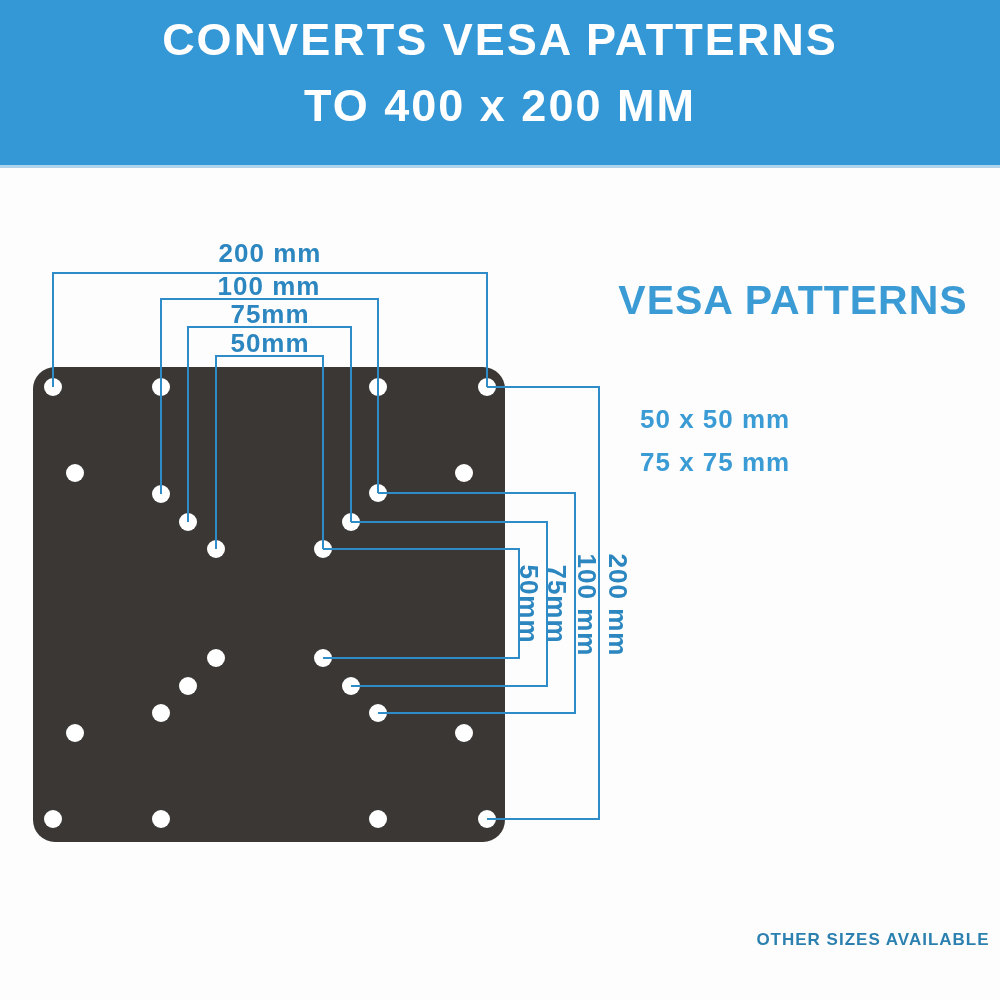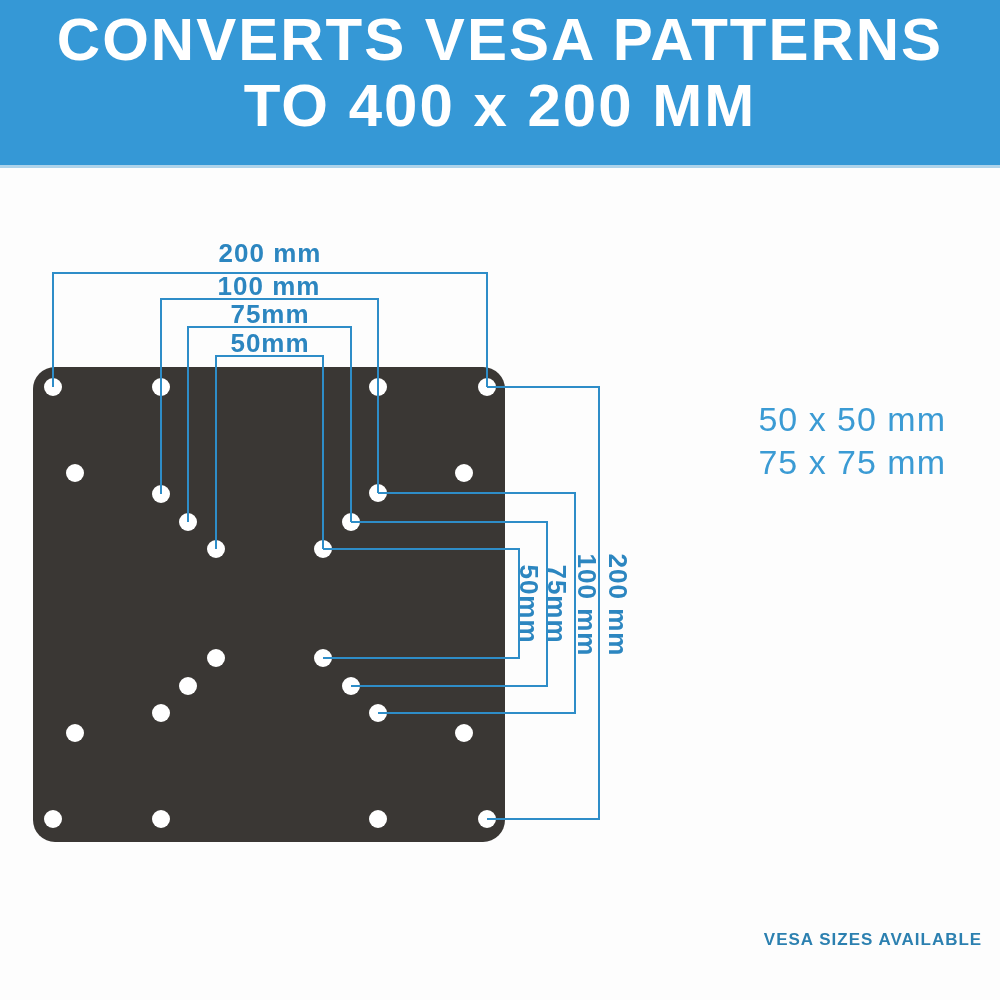--- a/index.html
+++ b/index.html
@@ -11,41 +11,41 @@
   body{
     width:1000px;height:1000px;position:relative;overflow:hidden;
     background:var(--page-bg);
     font-family:"Liberation Sans", sans-serif;
   }
   .banner{
     position:absolute;left:0;top:0;width:1000px;height:168px;box-sizing:border-box;
     background:var(--banner-bg);
     border-bottom:3px solid var(--banner-border);
     color:var(--banner-text);
-    text-align:center;font-weight:bold;font-size:60px;letter-spacing:2px;
+    text-align:center;font-weight:bold;font-size:45px;letter-spacing:2px;
     line-height:66px;padding-top:7px;
   }
   .diagram{position:absolute;left:0;top:0;width:1000px;height:1000px;}
   .plate{fill:var(--plate);}
   .hole{fill:var(--hole);}
   .dims path{fill:none;stroke:var(--line);stroke-width:2;stroke-linejoin:miter;}
   .dim-label{
     position:absolute;transform:translate(-50%,-50%);
     font-size:26px;font-weight:bold;letter-spacing:1px;white-space:nowrap;
     color:var(--label-text);
   }
   .dim-label.rot{transform:translate(-50%,-50%) rotate(90deg);}
   .panel-title{
     position:absolute;left:598px;top:272px;width:390px;
     text-align:center;font-size:41px;font-weight:bold;letter-spacing:1px;
     line-height:56px;color:var(--panel-text);white-space:nowrap;
   }
   .size-list{
     position:absolute;left:640px;top:398px;width:306px;
-    text-align:right;font-size:34px;font-weight:normal;letter-spacing:1px;
+    text-align:left;font-size:26px;font-weight:bold;letter-spacing:1px;
     line-height:43px;color:var(--panel-text);
   }
   .footer-note{
     position:absolute;left:873px;top:940px;transform:translate(-50%,-50%);
     font-size:17px;font-weight:bold;letter-spacing:1px;white-space:nowrap;
     color:var(--footer-text);
   }
 </style>
 </head>
 <body>
@@ -99,20 +99,21 @@
 <div class="dim-label" style="left:269px;top:286px">100 mm</div>
 <div class="dim-label" style="left:270px;top:314px">75mm</div>
 <div class="dim-label" style="left:270px;top:343px">50mm</div>
 
 <div class="dim-label rot" style="left:528px;top:604px">50mm</div>
 <div class="dim-label rot" style="left:556px;top:604px">75mm</div>
 <div class="dim-label rot" style="left:586px;top:605px">100 mm</div>
 <div class="dim-label rot" style="left:617px;top:605px">200 mm</div>
 
 <div class="panel-title">
+  <div>VESA PATTERNS</div>
 </div>
 
 <div class="size-list">
   <div>50 x 50 mm</div>
   <div>75 x 75 mm</div>
 </div>
 
-<div class="footer-note">VESA SIZES AVAILABLE</div>
+<div class="footer-note">OTHER SIZES AVAILABLE</div>
 
 </body></html>

